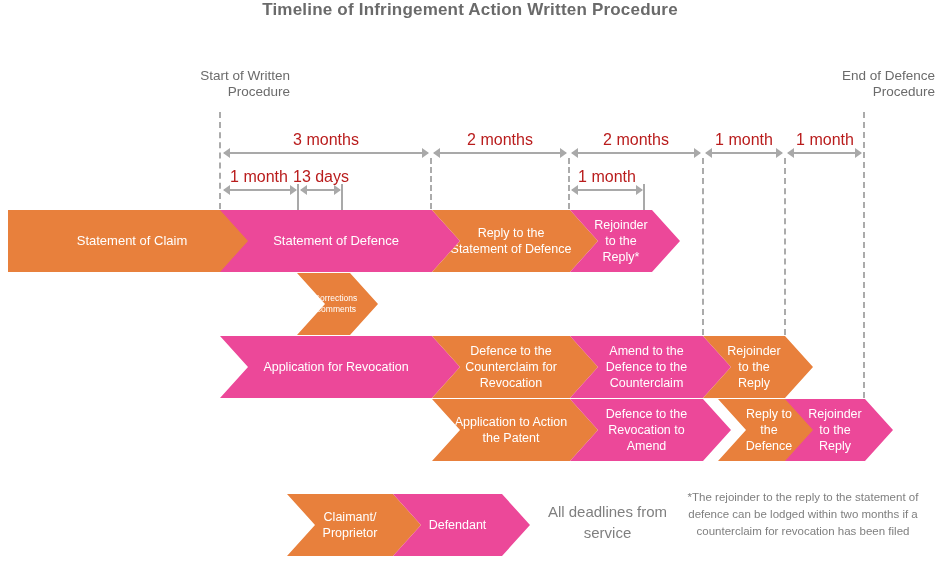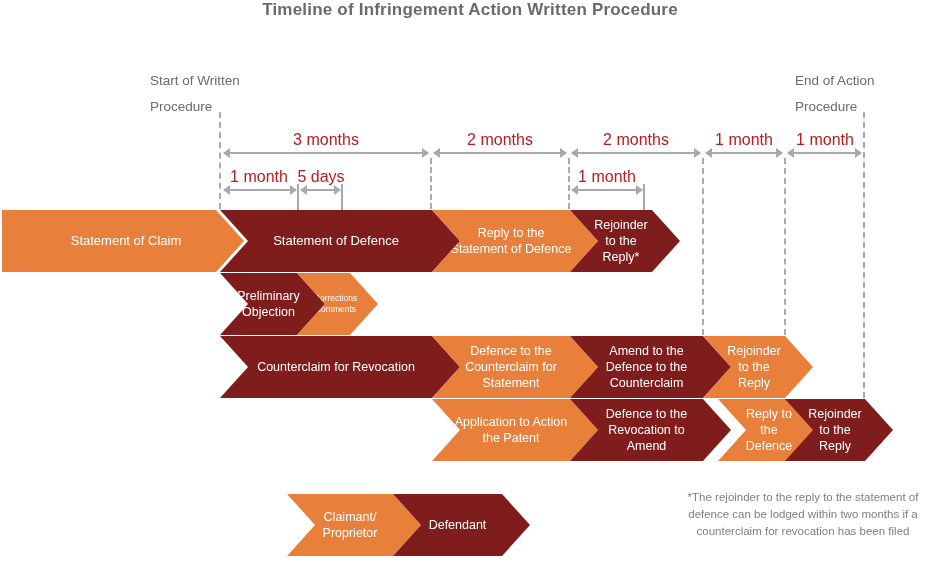--- a/index.html
+++ b/index.html
@@ -5,22 +5,22 @@
   html,body{margin:0;padding:0;background:#ffffff;}
   #canvas{
     position:relative;width:940px;height:574px;background:#ffffff;overflow:hidden;
     font-family:"Liberation Sans",sans-serif;
   }
   .title{
     position:absolute;left:0;top:12;width:940px;text-align:center;
     font-size:17px;font-weight:bold;color:#6a6a6a;letter-spacing:.2px;
   }
   .marker{
-    position:absolute;width:140px;text-align:left;font-size:13.5px;
-    color:#6b6b6b;line-height:26px;
+    position:absolute;width:140px;text-align:right;font-size:13.5px;
+    color:#6b6b6b;line-height:16px;
   }
   .vdash{position:absolute;width:0;border-left:2px dashed #ababab;}
   .dim{position:absolute;height:2px;background:#a9a9a9;}
   .dim::before{content:"";position:absolute;left:-1px;top:-4px;width:0;height:0;
     border-top:5px solid transparent;border-bottom:5px solid transparent;border-right:7px solid #a9a9a9;}
   .dim::after{content:"";position:absolute;right:-1px;top:-4px;width:0;height:0;
     border-top:5px solid transparent;border-bottom:5px solid transparent;border-left:7px solid #a9a9a9;}
   .tick{position:absolute;width:2px;background:#a9a9a9;}
   .dimlabel{
     position:absolute;transform:translateX(-50%);white-space:nowrap;
@@ -30,41 +30,41 @@
     position:absolute;height:62px;display:flex;align-items:center;justify-content:center;
     box-sizing:border-box;color:#ffffff;text-align:center;font-size:12.5px;line-height:1.28;
     padding-left:18px;padding-right:26px;
     clip-path:polygon(0 0, calc(100% - 28px) 0, 100% 50%, calc(100% - 28px) 100%, 0 100%, 28px 50%);
   }
   .arrow.start{
     clip-path:polygon(0 0, calc(100% - 28px) 0, 100% 50%, calc(100% - 28px) 100%, 0 100%);
     padding-left:0;
   }
   .orange{background:#e8803c;}
-  .gray{background:#7f1d1d;}
+  .gray{background:#ec4899;}
   .f13{font-size:13px;}
   .sm{font-size:8.5px;line-height:1.3;padding-left:16px;padding-right:20px;}
   .note{
     position:absolute;left:540px;top:501px;width:135px;text-align:center;
     font-size:15px;line-height:21px;color:#7f7f7f;
   }
   .footnote{
     position:absolute;left:672px;top:489px;width:262px;text-align:center;
     font-size:11.5px;line-height:17px;color:#7f7f7f;
   }
 </style>
 </head>
 <body>
 
 <div id="canvas">
 
   <div class="title">Timeline of Infringement Action Written Procedure</div>
 
   <div class="marker" style="left:150px;top:68px;">Start of Written Procedure</div>
-  <div class="marker" style="left:795px;top:68px;">End of Action Procedure</div>
+  <div class="marker" style="left:795px;top:68px;">End of Defence Procedure</div>
 
   <div class="vdash" style="left:219px;top:112px;height:97px;"></div>
   <div class="vdash" style="left:430px;top:158px;height:51px;"></div>
   <div class="vdash" style="left:568px;top:158px;height:51px;"></div>
   <div class="vdash" style="left:702px;top:158px;height:177px;"></div>
   <div class="vdash" style="left:784px;top:158px;height:177px;"></div>
   <div class="vdash" style="left:863px;top:112px;height:286px;"></div>
 
   <div class="dim" style="left:224px;top:152px;width:204px;"></div>
   <div class="dim" style="left:434px;top:152px;width:132px;"></div>
@@ -77,39 +77,39 @@
   <div class="dimlabel" style="left:744px;top:131px;">1 month</div>
   <div class="dimlabel" style="left:825px;top:131px;">1 month</div>
 
   <div class="dim" style="left:224px;top:189px;width:72px;"></div>
   <div class="dim" style="left:301px;top:189px;width:39px;"></div>
   <div class="dim" style="left:572px;top:189px;width:70px;"></div>
   <div class="tick" style="left:297px;top:184px;height:26px;"></div>
   <div class="tick" style="left:341px;top:184px;height:26px;"></div>
   <div class="tick" style="left:643px;top:184px;height:26px;"></div>
   <div class="dimlabel" style="left:259px;top:168px;">1 month</div>
-  <div class="dimlabel" style="left:321px;top:168px;">5 days</div>
+  <div class="dimlabel" style="left:321px;top:168px;">13 days</div>
   <div class="dimlabel" style="left:607px;top:168px;">1 month</div>
 
-  <div class="arrow start orange f13" style="left:2px;top:210px;width:242px;padding-left:32px;">Statement of Claim</div>
+  <div class="arrow start orange f13" style="left:8px;top:210px;width:242px;padding-left:32px;">Statement of Claim</div>
   <div class="arrow gray f13" style="left:220px;top:210px;width:240px;">Statement of Defence</div>
   <div class="arrow orange" style="left:432px;top:210px;width:166px;">Reply to the Statement of Defence</div>
   <div class="arrow gray" style="left:570px;top:210px;width:110px;">Rejoinder to the Reply*</div>
 
-  <div class="arrow gray" style="left:220px;top:273px;width:105px;">Preliminary Objection</div>
   <div class="arrow orange sm" style="left:297px;top:273px;width:81px;">Corrections Comments</div>
 
-  <div class="arrow gray" style="left:220px;top:336px;width:240px;">Counterclaim for Revocation</div>
-  <div class="arrow orange" style="left:432px;top:336px;width:166px;">Defence to the Counterclaim for Statement</div>
+  <div class="arrow gray" style="left:220px;top:336px;width:240px;">Application for Revocation</div>
+  <div class="arrow orange" style="left:432px;top:336px;width:166px;">Defence to the Counterclaim for Revocation</div>
   <div class="arrow gray" style="left:570px;top:336px;width:161px;">Amend to the Defence to the Counterclaim</div>
   <div class="arrow orange" style="left:703px;top:336px;width:110px;">Rejoinder to the Reply</div>
 
   <div class="arrow orange" style="left:432px;top:399px;width:166px;">Application to Action the Patent</div>
   <div class="arrow gray" style="left:570px;top:399px;width:161px;">Defence to the Revocation to Amend</div>
   <div class="arrow orange" style="left:718px;top:399px;width:110px;">Reply to the Defence</div>
   <div class="arrow gray" style="left:785px;top:399px;width:108px;">Rejoinder to the Reply</div>
 
   <div class="arrow orange" style="left:287px;top:494px;width:134px;">Claimant/ Proprietor</div>
   <div class="arrow gray" style="left:393px;top:494px;width:137px;">Defendant</div>
 
+  <div class="note">All deadlines from service</div>
   <div class="footnote">*The rejoinder to the reply to the statement of defence can be lodged within two months if a counterclaim for revocation has been filed</div>
 
 </div>
 
 </body></html>

